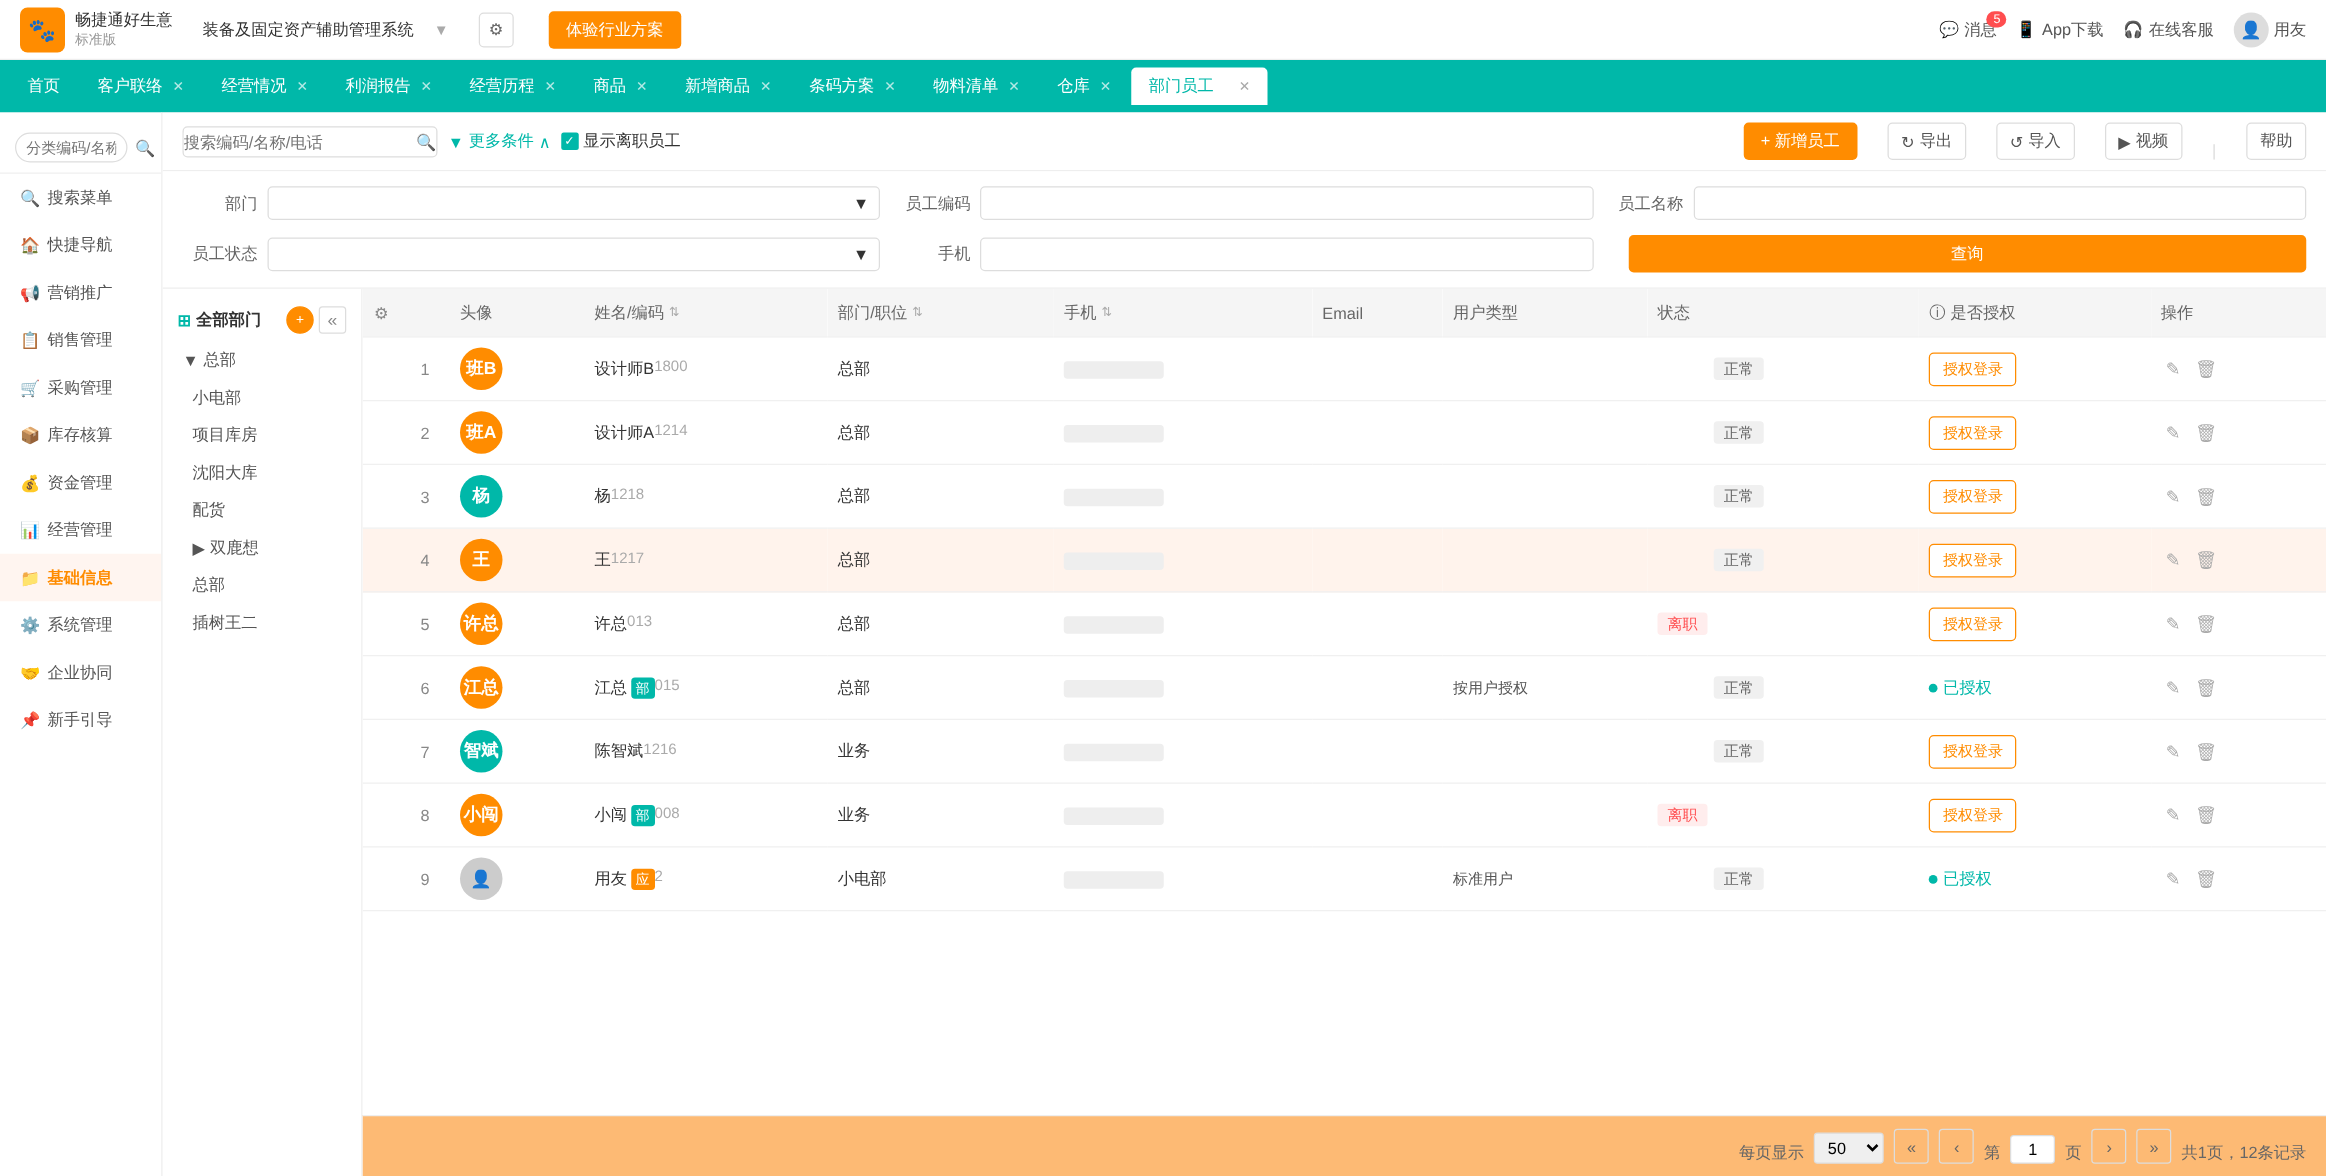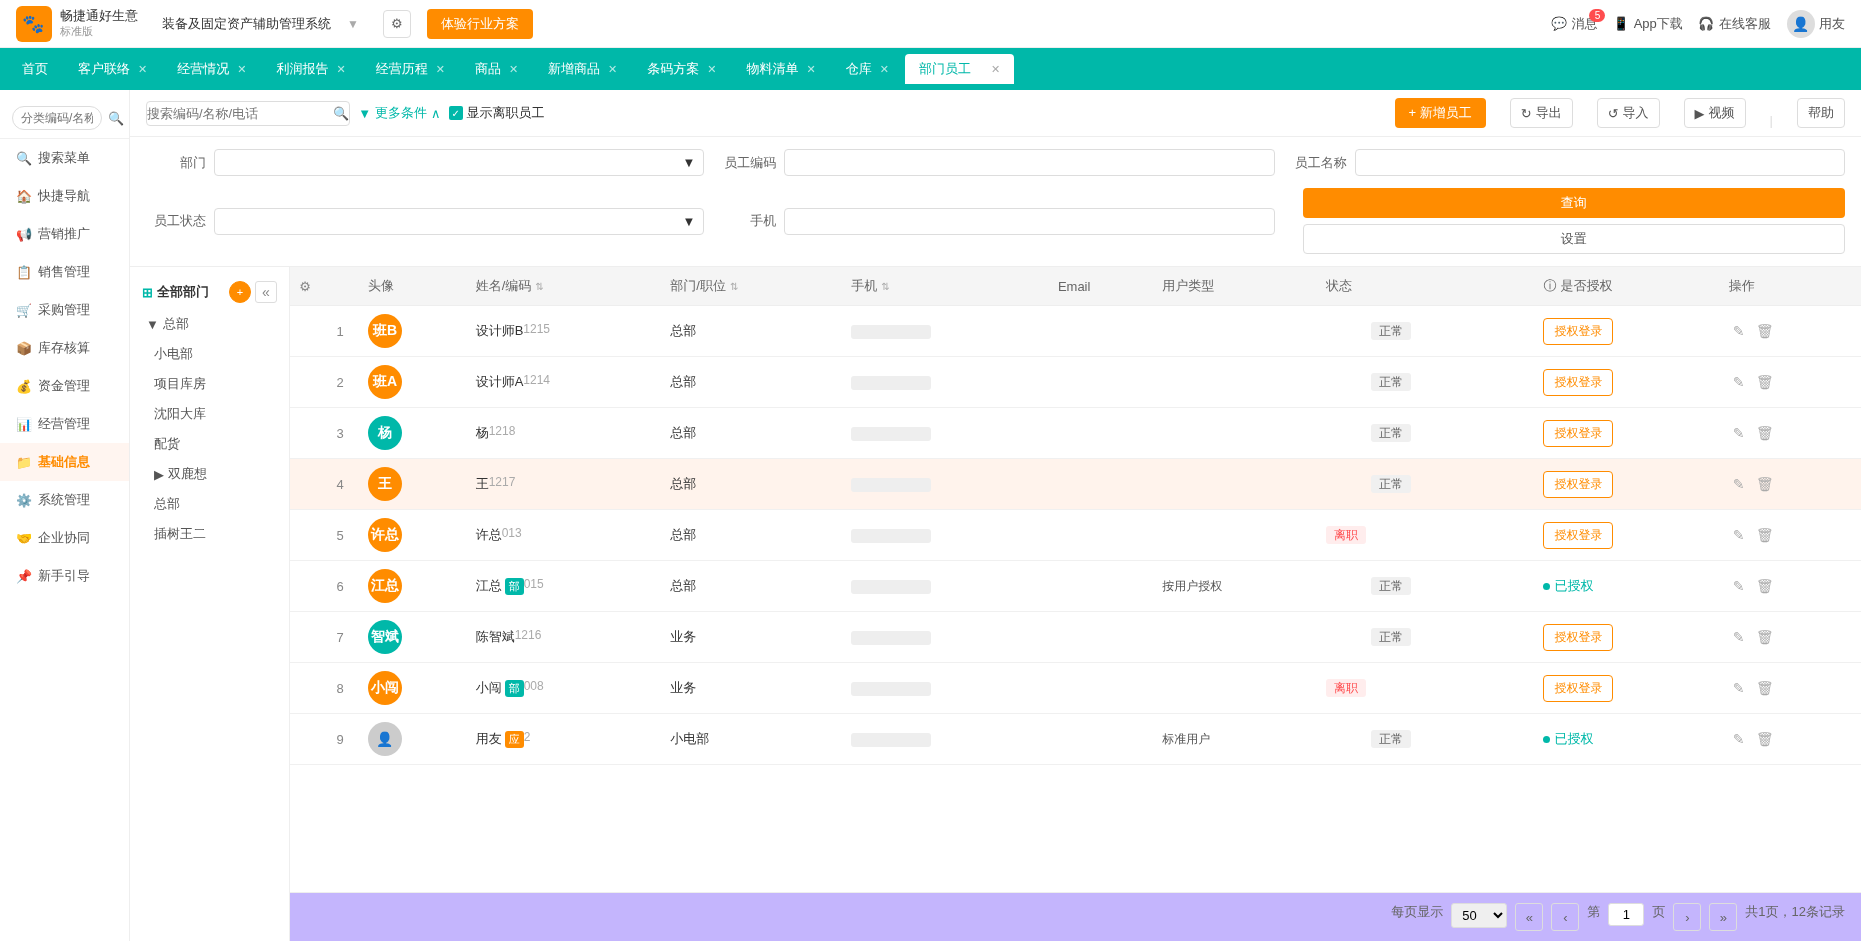--- a/index.html
+++ b/index.html
@@ -7,21 +7,21 @@
 
     
     .top-bar { display: flex; align-items: center; background: #fff; height: 48px; padding: 0 16px; border-bottom: 1px solid #eee; }
     .logo-area { display: flex; align-items: center; gap: 8px; min-width: 130px; }
     .logo-icon { width: 36px; height: 36px; background: #ff8c00; border-radius: 6px; display: flex; align-items: center; justify-content: center; color: #fff; font-size: 18px; }
     .logo-text { font-size: 13px; color: #333; line-height: 1.3; }
     .logo-subtitle { font-size: 11px; color: #999; }
     .system-name { flex: 1; display: flex; align-items: center; gap: 16px; font-size: 14px; color: #333; margin-left: 16px; }
     .system-name .arrow { color: #aaa; font-size: 12px; }
     .gear-btn { width: 28px; height: 28px; border: 1px solid #ddd; border-radius: 4px; display: flex; align-items: center; justify-content: center; cursor: pointer; color: #666; margin-left: 8px; }
-    .trial-btn { background: #ff8c00; color: #fff; border: none; border-radius: 4px; padding: 6px 14px; cursor: pointer; font-size: 13px; }
+    .trial-btn { background: #ff8c00; color: #fff; border: none; border-radius: 4px; padding: 6px 14px; cursor: pointer; font-size: 13px; margin-left: 12px; }
     .top-right { display: flex; align-items: center; gap: 16px; margin-left: auto; }
     .top-right-item { display: flex; align-items: center; gap: 4px; color: #555; cursor: pointer; font-size: 13px; position: relative; }
     .badge { position: absolute; top: -6px; right: -8px; background: #ff4d4f; color: #fff; border-radius: 8px; font-size: 10px; padding: 1px 5px; min-width: 16px; text-align: center; }
     .user-avatar { width: 28px; height: 28px; border-radius: 50%; background: #ddd; display: flex; align-items: center; justify-content: center; color: #888; font-size: 14px; }
 
     
     .nav-tabs { display: flex; align-items: center; background: #00b8a9; height: 42px; padding: 0 8px; gap: 2px; overflow-x: auto; }
     .nav-tab { display: flex; align-items: center; gap: 4px; padding: 6px 14px; border-radius: 4px 4px 0 0; color: #fff; cursor: pointer; font-size: 13px; white-space: nowrap; }
     .nav-tab.active { background: #fff; color: #00b8a9; border-radius: 4px 4px 0 0; gap: 16px; }
     .nav-tab .close-x { font-size: 11px; color: rgba(255,255,255,0.7); margin-left: 4px; }
@@ -96,21 +96,21 @@
     .auth-btn { border: 1px solid #ff8c00; color: #ff8c00; background: #fff; border-radius: 4px; padding: 4px 10px; font-size: 12px; cursor: pointer; white-space: nowrap; }
     .auth-granted { display: flex; align-items: center; gap: 4px; color: #00b8a9; font-size: 13px; }
     .dot-green { width: 7px; height: 7px; border-radius: 50%; background: #00b8a9; display: inline-block; }
     .op-btn { border: none; background: none; cursor: pointer; color: #aaa; font-size: 14px; padding: 2px 4px; }
     .user-type { color: #555; font-size: 12px; }
     .phone-blur { display: inline-block; width: 80px; height: 14px; background: #eee; border-radius: 3px; vertical-align: middle; }
     .dept-badge { display: inline-flex; align-items: center; justify-content: center; background: #00b8a9; color: #fff; border-radius: 3px; font-size: 11px; padding: 1px 4px; margin-left: 3px; }
     .dept-badge-orange { background: #ff8c00; }
 
     
-    .pagination { display: flex; align-items: flex-start; justify-content: flex-end; padding: 10px 16px; background: #c4b5fd; border-top: 1px solid #eee; gap: 8px; font-size: 13px; color: #666; }
+    .pagination { display: flex; align-items: flex-end; justify-content: flex-end; padding: 10px 16px; background: #fdba74; border-top: 1px solid #eee; gap: 8px; font-size: 13px; color: #666; }
     .page-btn { width: 28px; height: 28px; border: 1px solid #ddd; border-radius: 3px; display: flex; align-items: center; justify-content: center; cursor: pointer; color: #666; font-size: 13px; }
     .page-input { width: 36px; border: 1px solid #ddd; border-radius: 3px; text-align: center; padding: 3px; font-size: 13px; outline: none; }
 
     .name-code { display: flex; flex-direction: row; }
     .emp-name { font-size: 13px; color: #333; }
     .emp-code { font-size: 12px; color: #aaa; }
     .col-setting { width: 30px; text-align: center; cursor: pointer; color: #888; }
     .col-num { width: 40px; text-align: center; color: #888; }
 
     
@@ -316,21 +316,20 @@
           <span></span>
           <span>▼</span>
         </div>
       </div>
       <div class="form-row">
         <span class="form-label">手机</span>
         <input class="form-input" type="text" style="">
       </div>
       <div style="display:flex; flex-direction:column; gap:6px; justify-content:center; padding-left:16px;">
         <button class="btn-search">查询</button>
-        <button class="btn-set">设置</button>
       </div>
     </div>
 
     <div class="content-body">
 
       <div class="dept-tree">
         <div class="dept-tree-header">
           <div class="dept-tree-title">
             <span style="color:#00b8a9;">⊞</span>
             <span>全部部门</span>
@@ -412,21 +411,21 @@
     <td></td>
     <td class="col-num">1</td>
     <td>
       <div class="avatar av-orange">
         班B
       </div>
     </td>
     <td>
       <div class="name-code">
         <span class="emp-name">设计师B</span>
-        <span class="emp-code">1215</span>
+        <span class="emp-code">1800</span>
       </div>
     </td>
     <td>总部</td>
     <td><span class="phone-blur"></span></td>
     <td></td>
     <td><span class="user-type"></span></td>
     <td>
       <span class="status-normal">正常</span>
     </td>
     <td>

